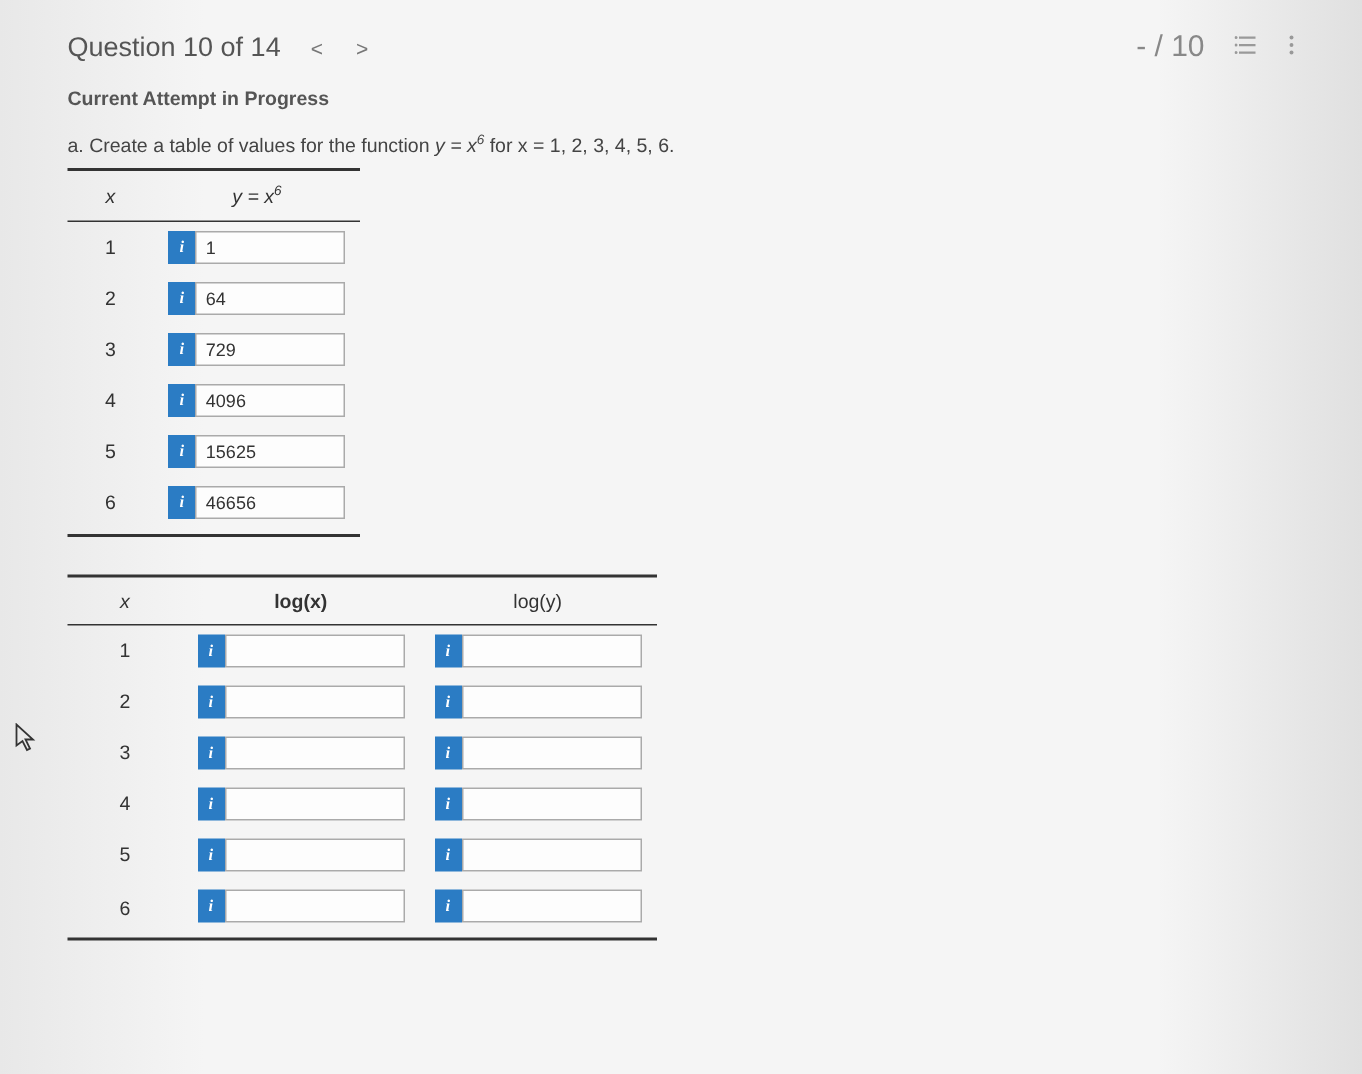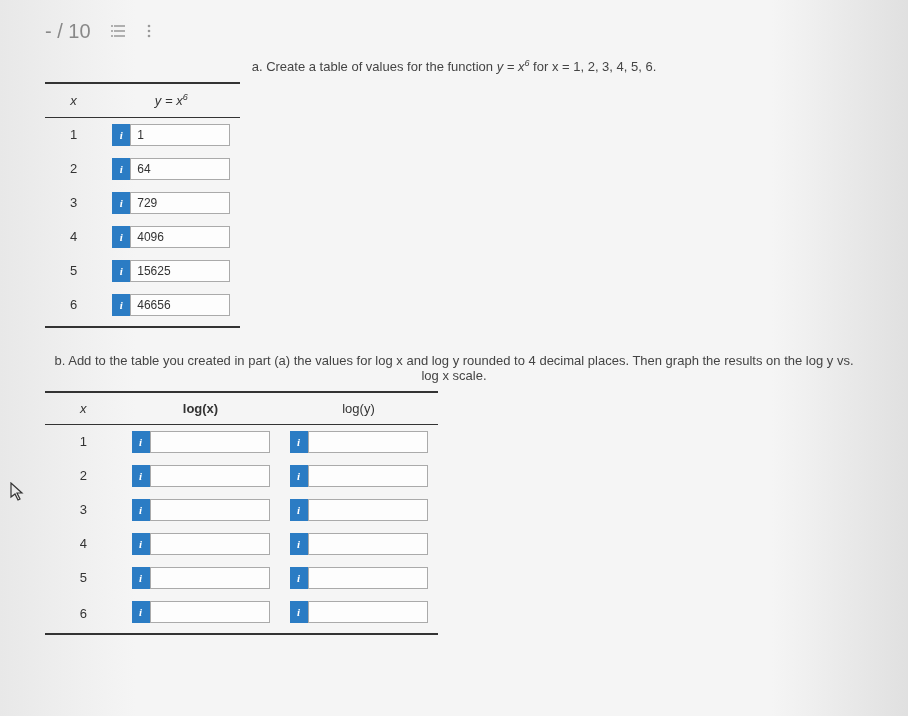--- a/index.html
+++ b/index.html
@@ -65,21 +65,20 @@
     .attempt-status {
       font-size: 13px;
       color: #555;
       font-weight: bold;
       margin-bottom: 15px;
     }
     .prompt {
       font-size: 13px;
       color: #444;
       margin-bottom: 8px;
-      text-align: center;
     }
     .sup {
       font-size: 9px;
       vertical-align: super;
     }
     .italic {
       font-style: italic;
     }
     table.values {
       border-collapse: collapse;
@@ -154,20 +153,25 @@
 <body>
 
 <div class="cursor">
   <svg width="16" height="20" viewBox="0 0 16 20">
       <path d="M1 1 L1 15 L5 12 L8 18 L10 17 L7 11 L12 11 Z" fill="none" stroke="#333" stroke-width="1.2"></path>
     </svg>
 </div>
 
 <div class="page">
   <div class="header">
+    <div class="header-left">
+      <span class="question-title">Question 10 of 14</span>
+      <span class="nav-btn">&lt;</span>
+      <span class="nav-btn">&gt;</span>
+    </div>
     <div class="header-right">
       <span class="score">- / 10</span>
       <span class="icon-btn">
         <svg width="16" height="14" viewBox="0 0 16 14">
             <line x1="3" y1="2" x2="14" y2="2" stroke="#999" stroke-width="1.5"></line>
             <line x1="3" y1="7" x2="14" y2="7" stroke="#999" stroke-width="1.5"></line>
             <line x1="3" y1="12" x2="14" y2="12" stroke="#999" stroke-width="1.5"></line>
             <circle cx="1" cy="2" r="1" fill="#999"></circle>
             <circle cx="1" cy="7" r="1" fill="#999"></circle>
             <circle cx="1" cy="12" r="1" fill="#999"></circle>
@@ -176,20 +180,21 @@
       <span class="icon-btn">
         <svg width="4" height="14" viewBox="0 0 4 14">
             <circle cx="2" cy="2" r="1.3" fill="#999"></circle>
             <circle cx="2" cy="7" r="1.3" fill="#999"></circle>
             <circle cx="2" cy="12" r="1.3" fill="#999"></circle>
           </svg>
       </span>
     </div>
   </div>
 
+  <div class="attempt-status">Current Attempt in Progress</div>
 
   <div class="prompt">
     <span>a. Create a table of values for the function </span><span class="italic"><span>y = x</span><span class="sup">6</span></span><span> for x = 1, 2, 3, 4, 5, 6.</span>
   </div>
 
   <table class="values">
     <thead>
       <tr>
         <th>x</th>
         <th><span>y = x</span><span class="sup">6</span></th>
@@ -247,21 +252,20 @@
             <div class="input-cell">
               <div class="info-icon">i</div>
               <input class="text-input" value="46656" style="">
             </div>
           </td>
       </tr>
     </tbody>
   </table>
 
   <div class="section-b">
-    <div class="prompt">b. Add to the table you created in part (a) the values for log x and log y rounded to 4 decimal places. Then graph the results on the log y vs. log x scale.</div>
 
     <table class="values b-table">
       <thead>
         <tr>
           <th>x</th>
           <th style="font-style:normal;font-weight:bold;">log(x)</th>
           <th style="font-style:normal;">log(y)</th>
         </tr>
       </thead>
       <tbody>

